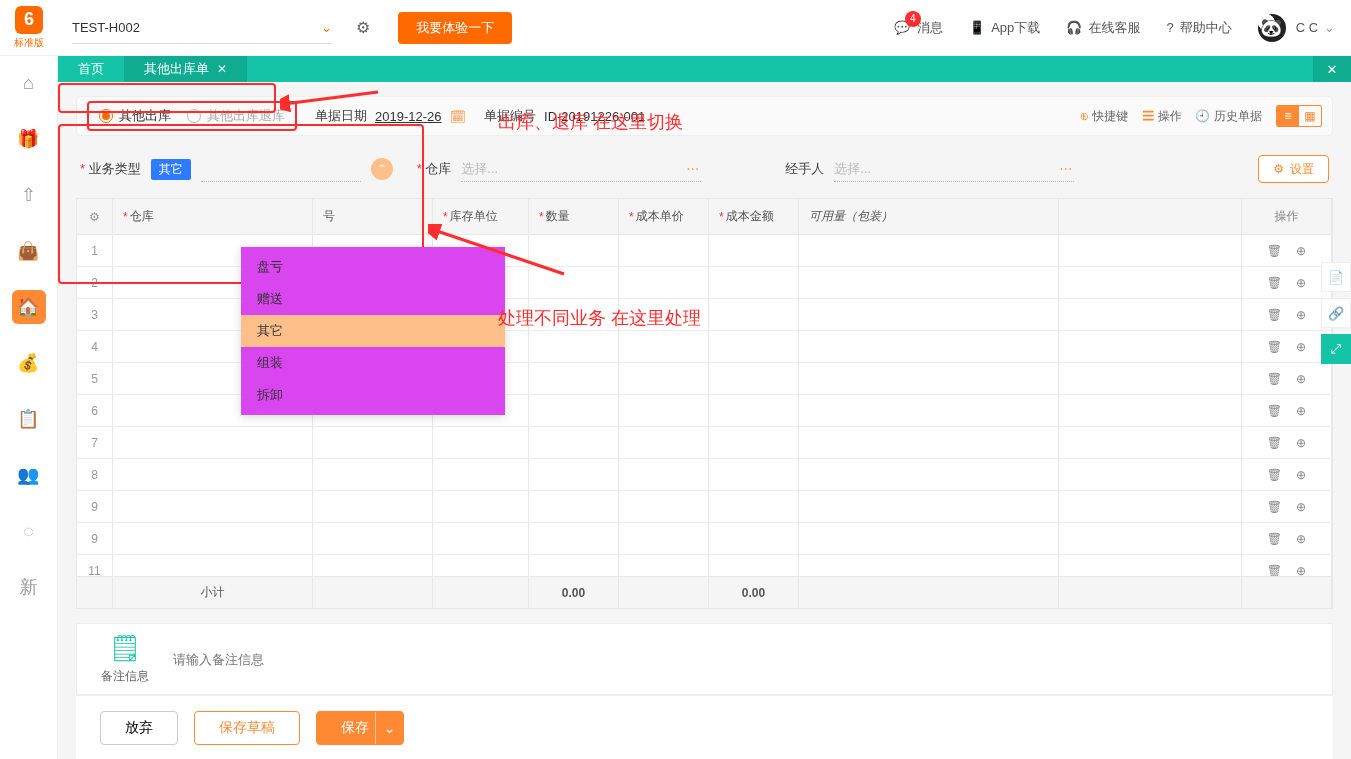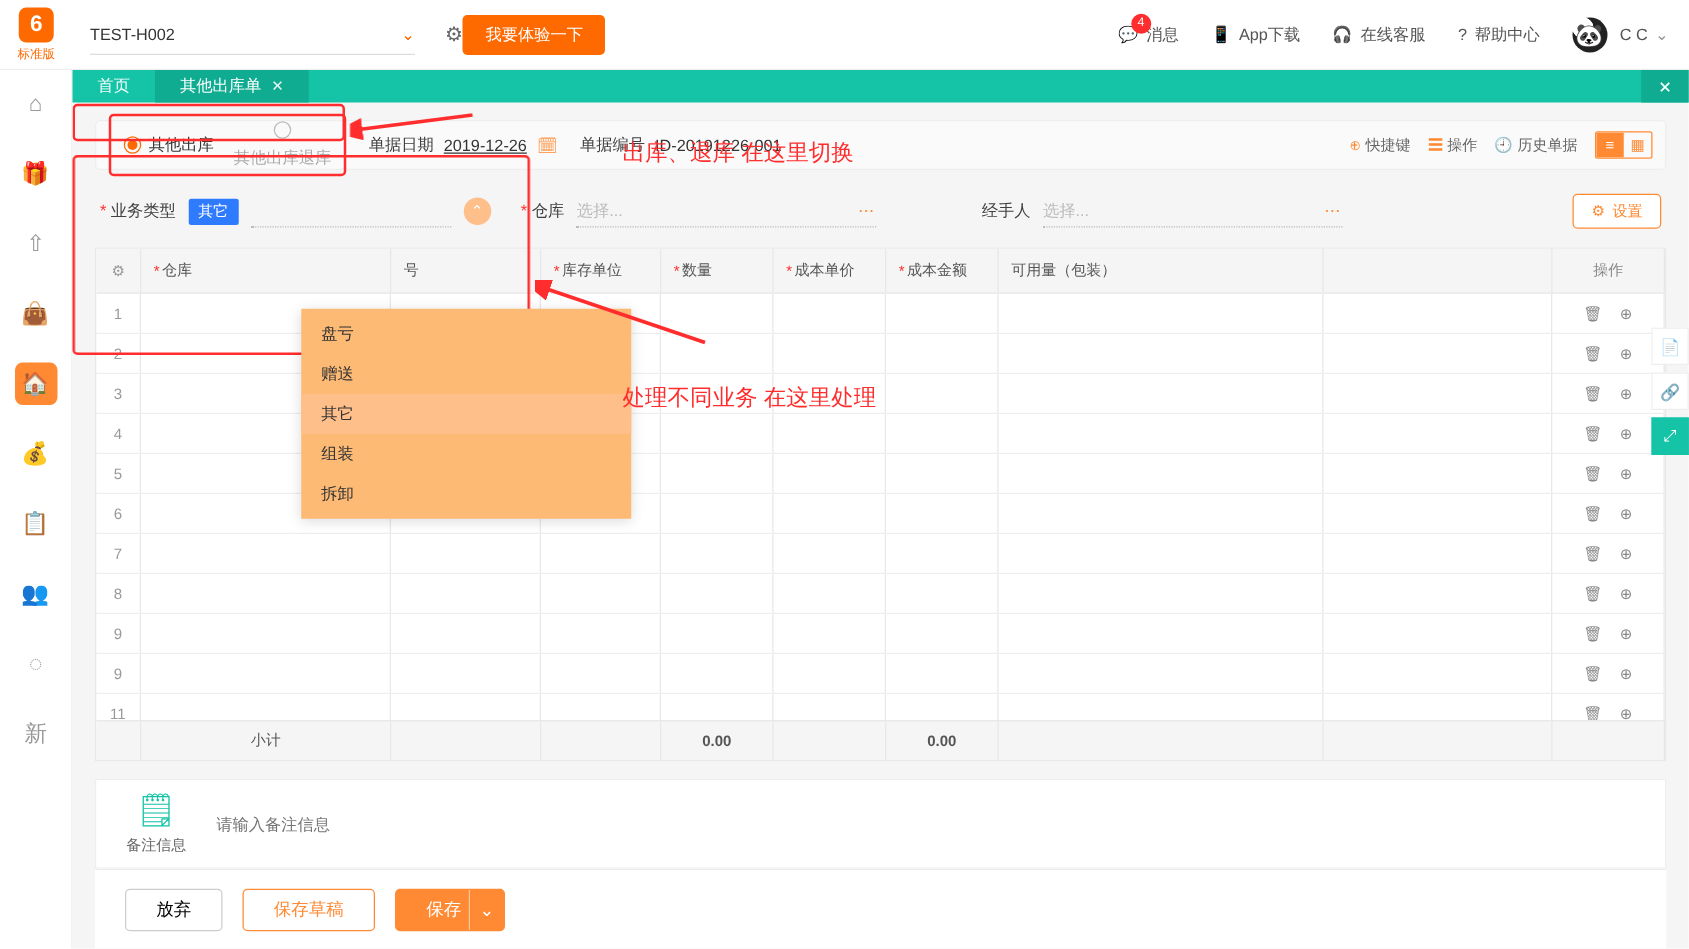--- a/index.html
+++ b/index.html
@@ -5,21 +5,21 @@
   * { box-sizing: border-box; margin: 0; padding: 0; }
   body { font-family: "Microsoft YaHei", Arial, sans-serif; font-size: 13px; color: #333; background: #fff; overflow: hidden; }
   
   .topbar { height: 56px; border-bottom: 1px solid #eee; display: flex; align-items: center; padding: 0 16px 0 0; }
   .logo { width: 58px; display: flex; flex-direction: column; align-items: center; justify-content: center; gap:2px;}
   .logo-b { width: 28px; height: 28px; background: #ff6a00; border-radius: 6px; display:flex; align-items:center; justify-content:center; color:#fff; font-weight:bold; font-size:18px;}
   .logo-txt { font-size: 10px; color: #ff6a00; }
   .tenant { margin-left: 14px; width: 260px; height: 32px; border-bottom: 1px solid #ddd; display: flex; align-items: center; justify-content: space-between; color:#333; }
   .tenant .chev { color: #ff6a00; }
   .gear { margin-left: 24px; color:#666; font-size:16px;}
-  .btn-exp { height: 32px; padding: 0 18px; background: #ff6a00; color: #fff; border-radius: 4px; border:none; font-size:13px;}
+  .btn-exp { margin-left: 28px; height: 32px; padding: 0 18px; background: #ff6a00; color: #fff; border-radius: 4px; border:none; font-size:13px;}
   .top-spacer { flex: 1; }
   .top-item { display:flex; align-items:center; gap:6px; margin-left:26px; color:#555; position:relative;}
   .badge { position:absolute; top:-8px; left:10px; background:#ff2d2d; color:#fff; border-radius:50%; width:16px; height:16px; font-size:10px; display:flex; align-items:center; justify-content:center;}
   .avatar { width:28px; height:28px; border-radius:50%; background: radial-gradient(circle at 30% 30%, #fff 30%, #222 31%); margin-left:26px; display:flex; align-items:center; justify-content:center; font-size:18px;}
   .uname { margin-left:10px; color:#555;}
   .chev-down { margin-left:6px; color:#999;}
 
   .shell { display:flex; height: calc(759px - 56px); }
   .sidebar { width: 58px; background:#fff; border-right:1px solid #eee; display:flex; flex-direction:column; align-items:center; padding-top:10px; gap:22px;}
   .sidebar .ic { width:34px; height:34px; display:flex; align-items:center; justify-content:center; color:#999; border-radius:6px; font-size:18px;}
@@ -39,21 +39,21 @@
   .bar1-right .ic { color:#ff8a33; }
   .vmode { display:flex; border:1px solid #ff8a33; border-radius:2px; overflow:hidden;}
   .vmode div{ width:22px; height:20px; display:flex; align-items:center; justify-content:center; font-size:12px; color:#ff8a33;}
   .vmode .sel{ background:#ff8a33; color:#fff;}
 
   .radio-grp { display:flex; align-items:center; border:2px solid #ff2d2d; border-radius:4px; padding:4px 10px; gap:16px;}
   .radio { display:flex; align-items:center; gap:6px; }
   .rdot { width:14px; height:14px; border-radius:50%; border:1px solid #bbb; display:flex; align-items:center; justify-content:center;}
   .rdot.on{ border-color:#ff6a00;}
   .rdot.on::after{ content:''; width:8px; height:8px; background:#ff6a00; border-radius:50%;}
-  .radio.muted { color:#aaa;flex-direction:column; }
+  .radio.muted { color:#aaa; }
 
   .lbl { color:#404040; }
   .req::before { content:'* '; color:#ff2d2d; }
   .date-val { text-decoration: underline; color:#333; }
   .cal-ic { color:#ff8a33;}
   .bar1 .kv { display:flex; align-items:center; gap:8px;}
 
   .annot-red { position:absolute; color:#ff2d2d; font-size:18px; z-index:5; pointer-events:none;}
   .arrow-red { position:absolute; z-index:5; pointer-events:none;}
 
@@ -63,33 +63,33 @@
   .under .more{ color:#ff8a33; letter-spacing:2px;}
   .btn-set { margin-left:auto; border:1px solid #ff8a33; color:#ff8a33; background:#fff; height:28px; padding:0 14px; border-radius:4px; display:flex; align-items:center; gap:6px; font-size:12px;}
 
   .boxed-red { border:2px solid #ff2d2d; border-radius:4px; position:absolute; z-index:3; pointer-events:none;}
 
   
   .biz-sel { background:#2f7bff; color:#fff; padding:2px 8px; border-radius:2px; font-size:12px;}
   .biz-chev { width:22px; height:22px; border-radius:50%; background:#ffbf8a; color:#fff; display:flex; align-items:center; justify-content:center; font-size:12px;}
 
   
-  .dd { position:absolute; left:183px; top:191px; width:264px; background:#fdba74; box-shadow:0 2px 10px rgba(0,0,0,.15); z-index:4; padding:4px 0;}
+  .dd { position:absolute; left:183px; top:191px; width:264px; background:#d946ef; box-shadow:0 2px 10px rgba(0,0,0,.15); z-index:4; padding:4px 0;}
   .dd-item { height:32px; display:flex; align-items:center; padding:0 16px; font-size:13px; color:#333;}
   .dd-item.sel { background:#ffbf8a; }
 
   
   .tbl-wrap { margin-top:12px; border:1px solid #e8e8e8; background:#fff; flex:1; display:flex; flex-direction:column; overflow:hidden;}
   .thead { display:flex; background:#f5f5f5; border-bottom:1px solid #e8e8e8; height:36px;}
   .th, .td { border-right:1px solid #e8e8e8; display:flex; align-items:center; padding:0 10px; font-size:12px;}
   .th { color:#555; }
   .th .req-star { color:#ff2d2d; margin-right:2px;}
   .c-gear{width:36px; justify-content:center; color:#999;}
   .c1{width:200px;} .c2{width:120px;} .c3{width:96px;} .c4{width:90px;}
-  .c5{width:90px;} .c6{width:90px;} .c8{width:260px;}
+  .c5{width:90px;} .c6{width:90px;} .c8{width:260px;font-style:italic;}
   .c-empty{flex:1;}
   .c-op{width:90px; justify-content:center; gap:14px; color:#888;}
   .tbody { flex:1; overflow:auto;}
   .tr { display:flex; height:32px; border-bottom:1px solid #eee;}
   .tfoot { display:flex; background:#f5f5f5; height:32px; border-top:1px solid #e8e8e8;}
 
   .remarks-card { margin-top:14px; background:#fff; border:1px solid #eee; height:72px; display:flex; align-items:center; padding:0 24px; gap:24px;}
   .remarks-ic { display:flex; flex-direction:column; align-items:center; gap:4px;}
   .remarks-ic .glyph { font-size:26px; color:#15c4a7;}
   .remarks-ic .txt { font-size:12px; color:#666;}

